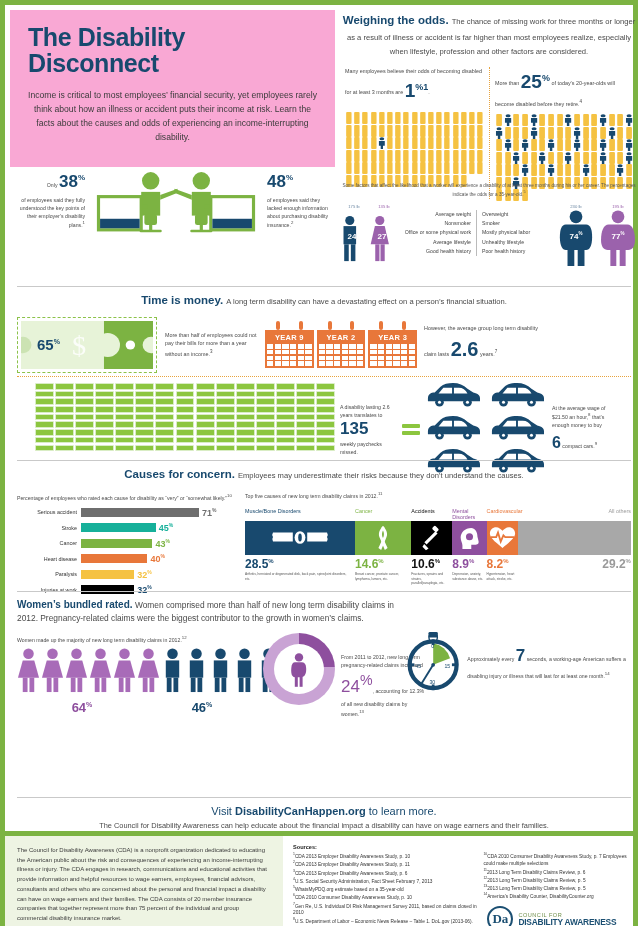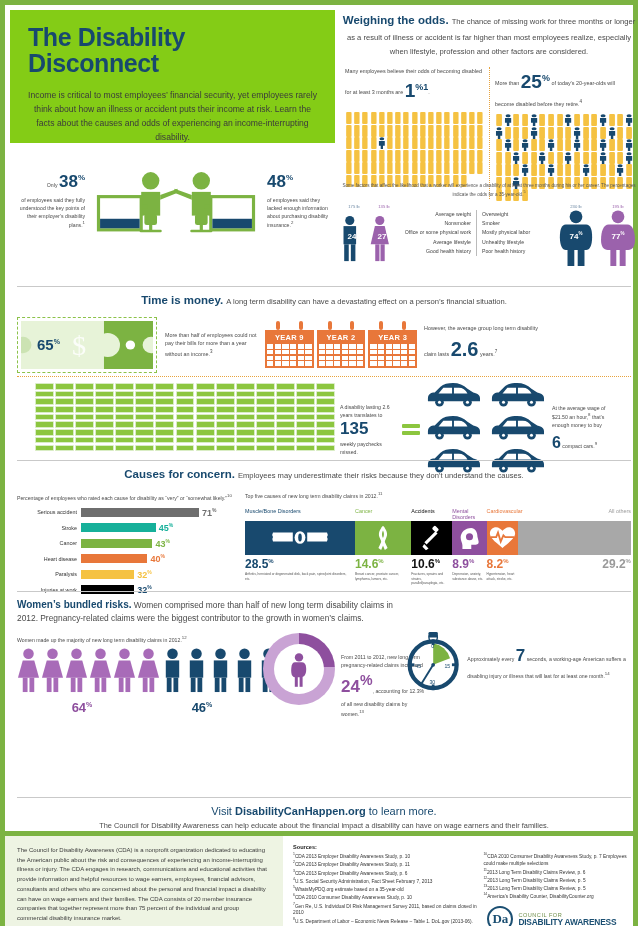--- a/index.html
+++ b/index.html
@@ -14,22 +14,22 @@
     width: 638px; height: 926px;
     background: #ffffff;
     border-left: 5px solid #7cb342;
     border-right: 5px solid #7cb342;
     border-top: 5px solid #7cb342;
   }
 
   
   .header {
     position: absolute; left: 5px; top: 5px;
-    width: 325px; height: 133px;
-    background: #84cc16;
+    width: 325px; height: 157px;
+    background: #f9a8d4;
     padding: 14px 18px 0 18px;
   }
   .title {
     font-size: 25px; font-weight: bold; color: #18496e;
     letter-spacing: -0.4px; line-height: 1.05;
   }
   .header p {
     margin-top: 11px;
     font-size: 8.6px; line-height: 1.65; color: #3b3b3b;
     text-align: center;
@@ -151,21 +151,21 @@
   .wm-pcts sup { font-size: 7px; }
 
   .donut-blk { position: absolute; left: 258px; top: 628px; width: 168px; display: flex; }
   .donut {
     width: 72px; height: 72px; border-radius: 50%;
     background: conic-gradient(#8e4f9e 0deg 86deg, #c9a3d4 86deg 360deg);
     position: relative;
   }
   .donut:after { content: ""; position: absolute; inset: 11px; background: #fff; border-radius: 50%; }
   .donut-note { font-size: 5.2px; line-height: 1.6; color: #4a4a4a; padding-left: 6px; padding-top: 20px; width: 92px; }
-  .p24 { font-size: 17px; font-weight: bold; color: #8e4f9e; }
+  .p24 { font-size: 17px; font-weight: normal; color: #8e4f9e; }
 
   .notime { position: absolute; left: 400px; top: 596px; width: 226px; }
   .nt-head { font-size: 8.4px; line-height: 1.5; color: #4a4a4a; text-align: center; }
   .nt-head b { font-size: 10px; color: #18496e; }
   .nt-body { display: flex; align-items: center; margin-top: 8px; }
   .nt-note { font-size: 5.2px; line-height: 1.65; color: #4a4a4a; padding-left: 6px; }
   .n7 { font-size: 17px; font-weight: bold; color: #18496e; }
 
   
   .visit { position: absolute; left: 12px; top: 800px; width: 614px; text-align: center; }
@@ -1417,21 +1417,21 @@
         <div style="width: 8.9%; padding-right: 3px;">Depression, anxiety, substance abuse, etc.</div>
         <div style="width: 8.2%; padding-right: 3px;">Hypertension, heart attack, stroke, etc.</div>
         <div style="width: 29.2%; padding-right: 3px;"></div>
       </div>
   </div>
 
   <div class="hr-line" style="top:586px"></div>
 
   <div class="women">
     <div class="wm-head">
-      <b>Women’s bundled risks.</b>
+      <b>Women’s bundled rated.</b>
       <span>Women comprised more than half of new long term disability claims in 2012. Pregnancy-related claims were the biggest contributor to the growth in women’s claims.</span>
     </div>
     <div class="wm-note">
       <span>Women made up the majority of new long term disability claims in 2012.</span><sup>12</sup>
     </div>
     <div class="wm-people" id="wm-people">
         <div><svg viewBox="0 0 24 46" width="23" height="46">
             <circle cx="12" cy="6" r="5.5" fill="#a86bb8"></circle>
             <path d="M6 13 h12 l5 18 h-22 z" fill="#a86bb8"></path>
             <rect x="6" y="31" width="5" height="15" fill="#a86bb8"></rect>

